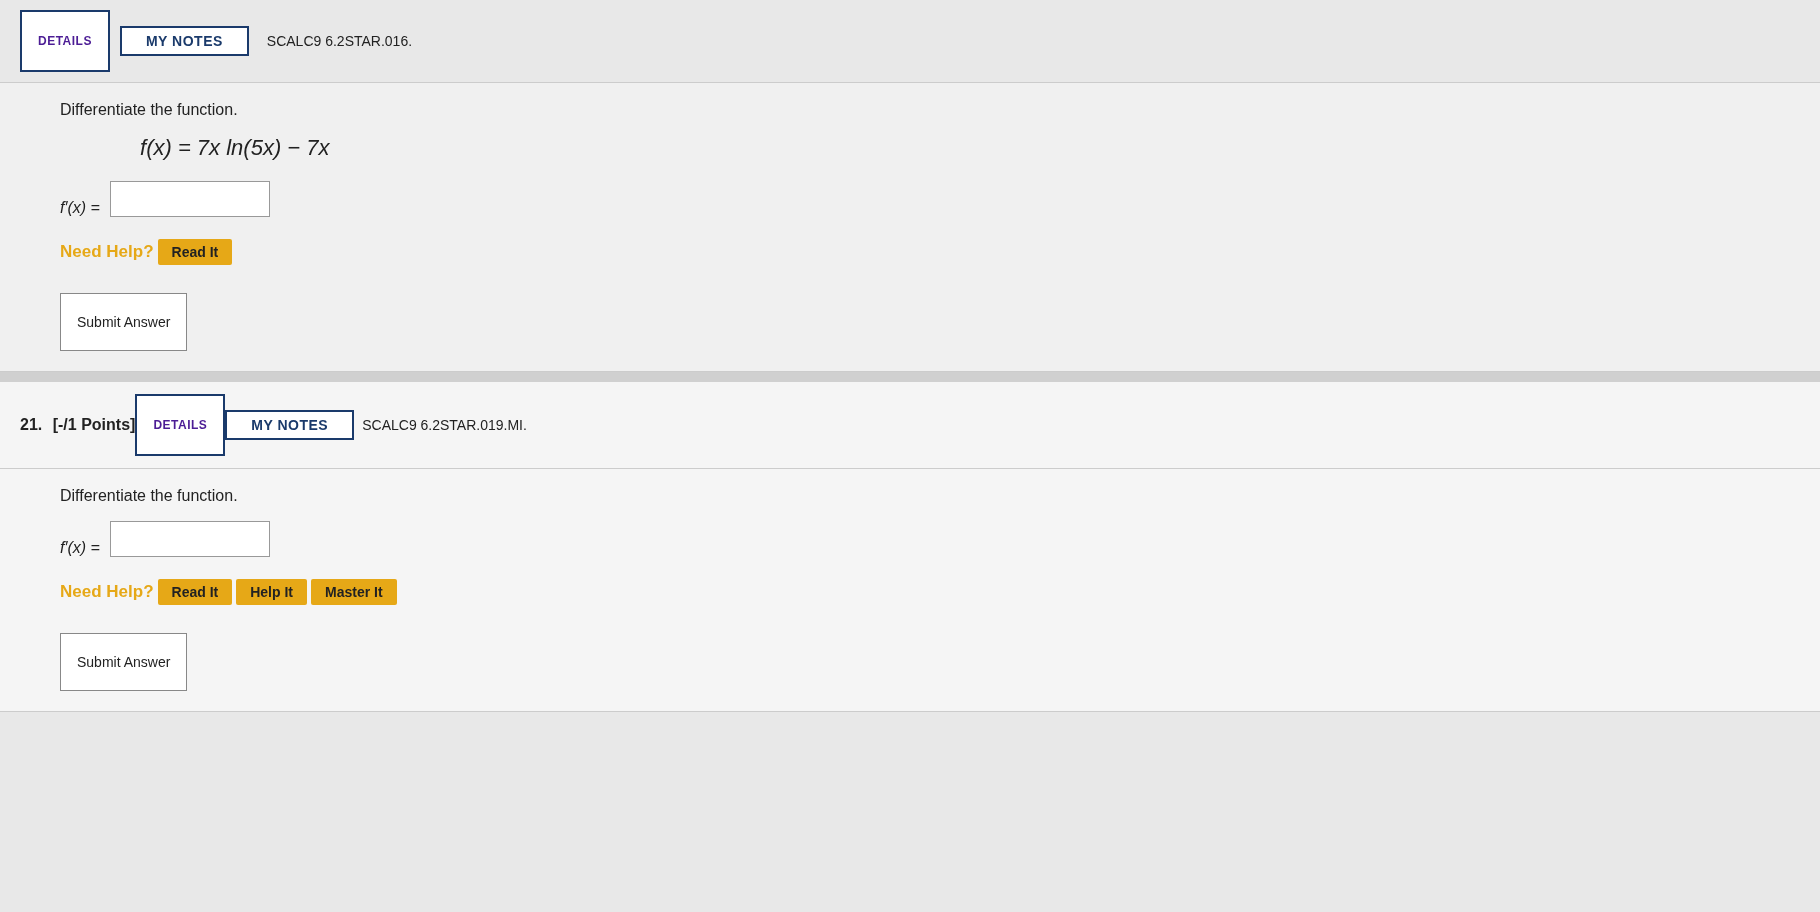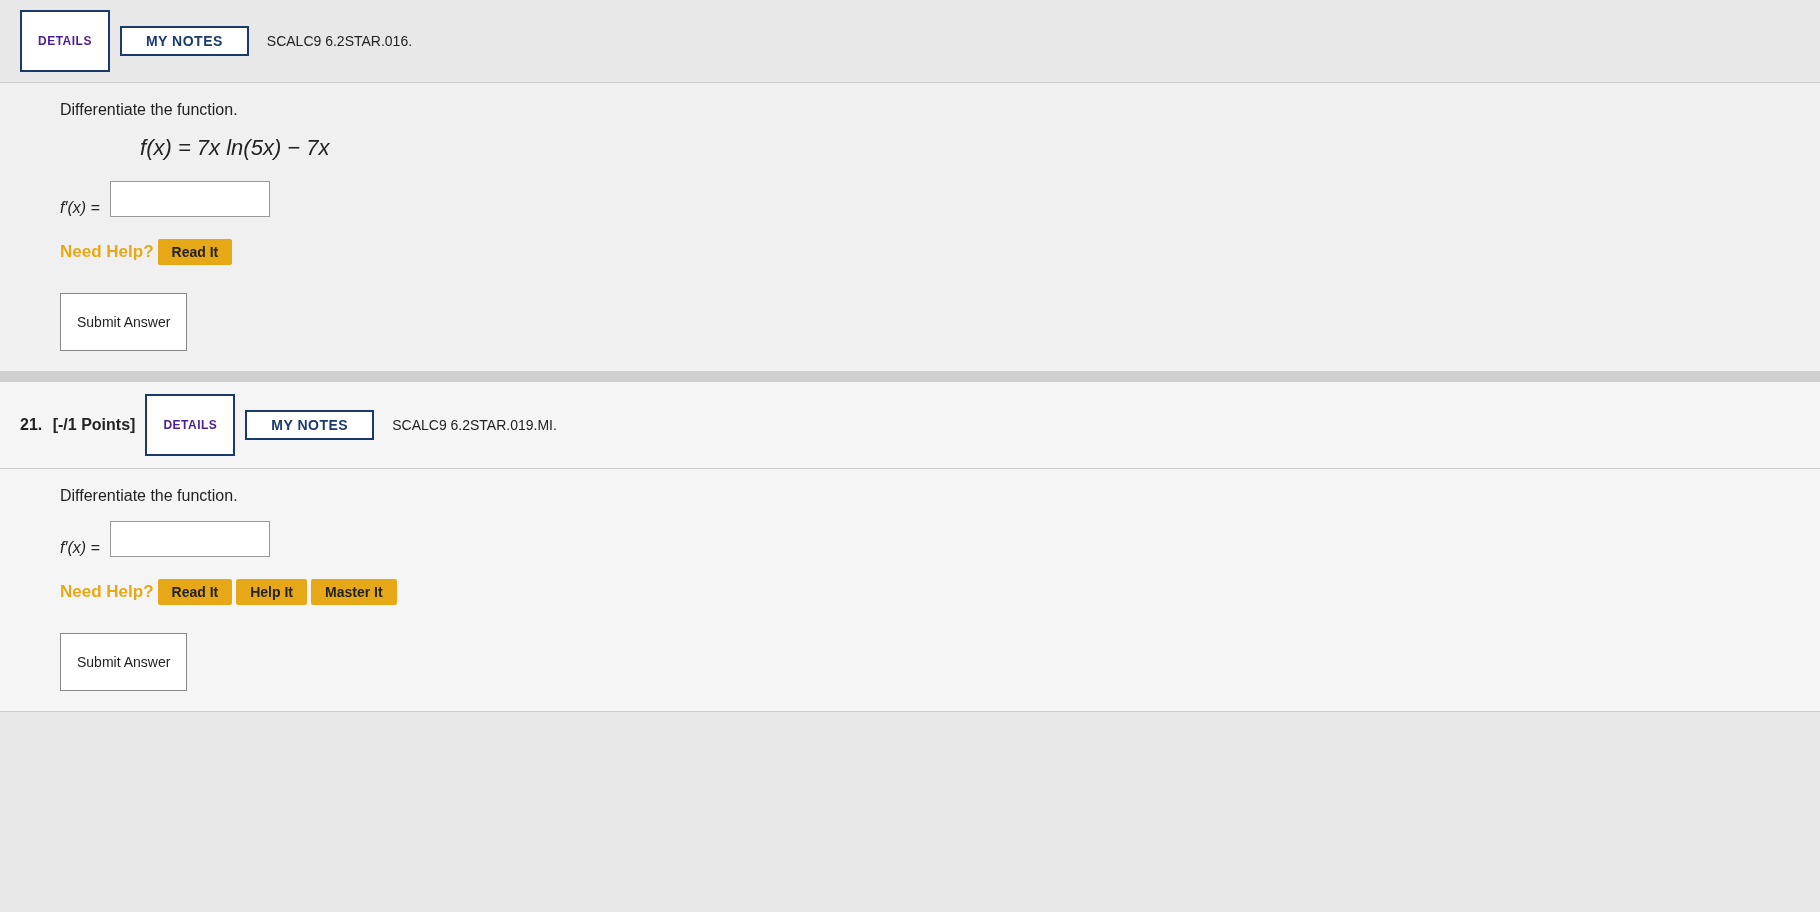--- a/index.html
+++ b/index.html
@@ -141,21 +141,20 @@
     
     .problem-separator {
       height: 10px;
       background: #d0d0d0;
     }
 
     
     .problem-21-bar {
       display: flex;
       align-items: center;
-      gap: 10px;
       padding: 12px 20px;
       background: #f5f5f5;
       border-bottom: 1px solid #ccc;
     }
 
     .problem-21-body {
       padding: 18px 60px 20px 60px;
       background: #f5f5f5;
     }
 

